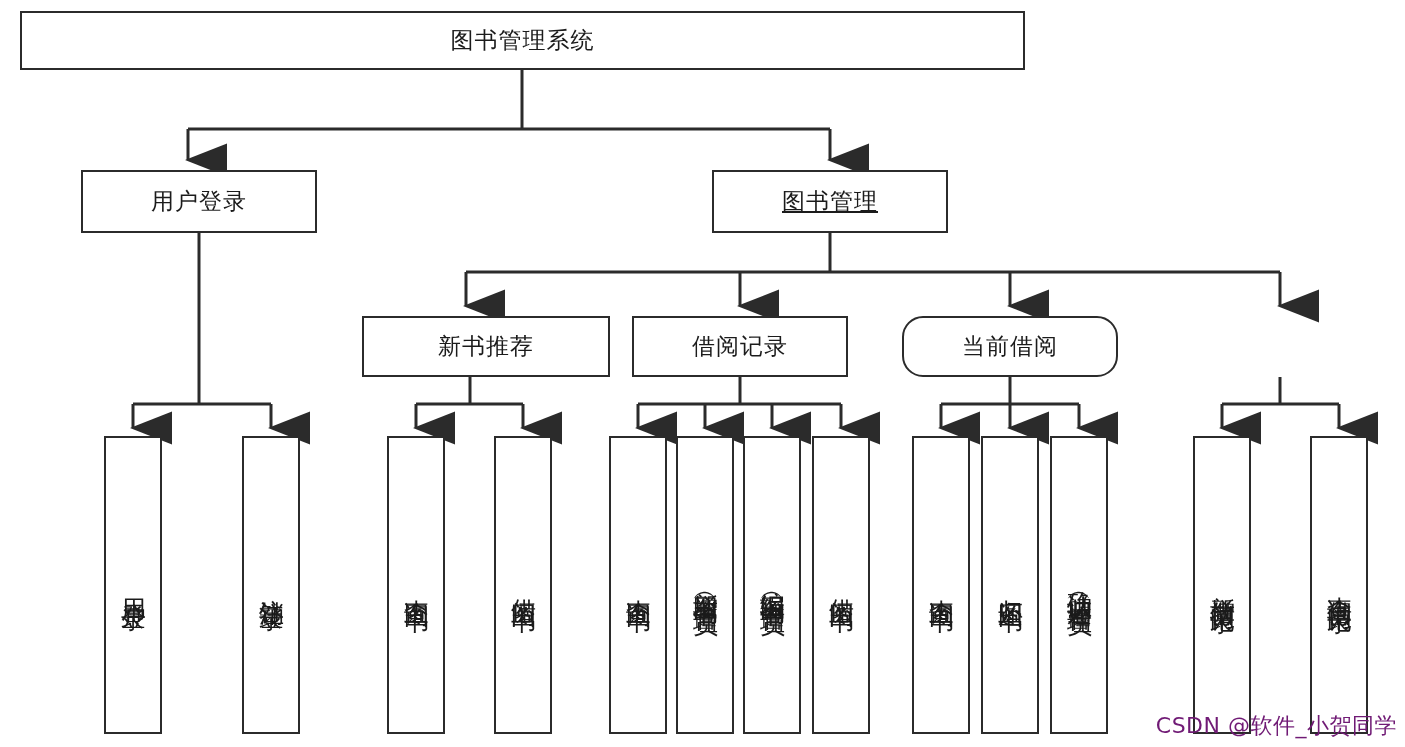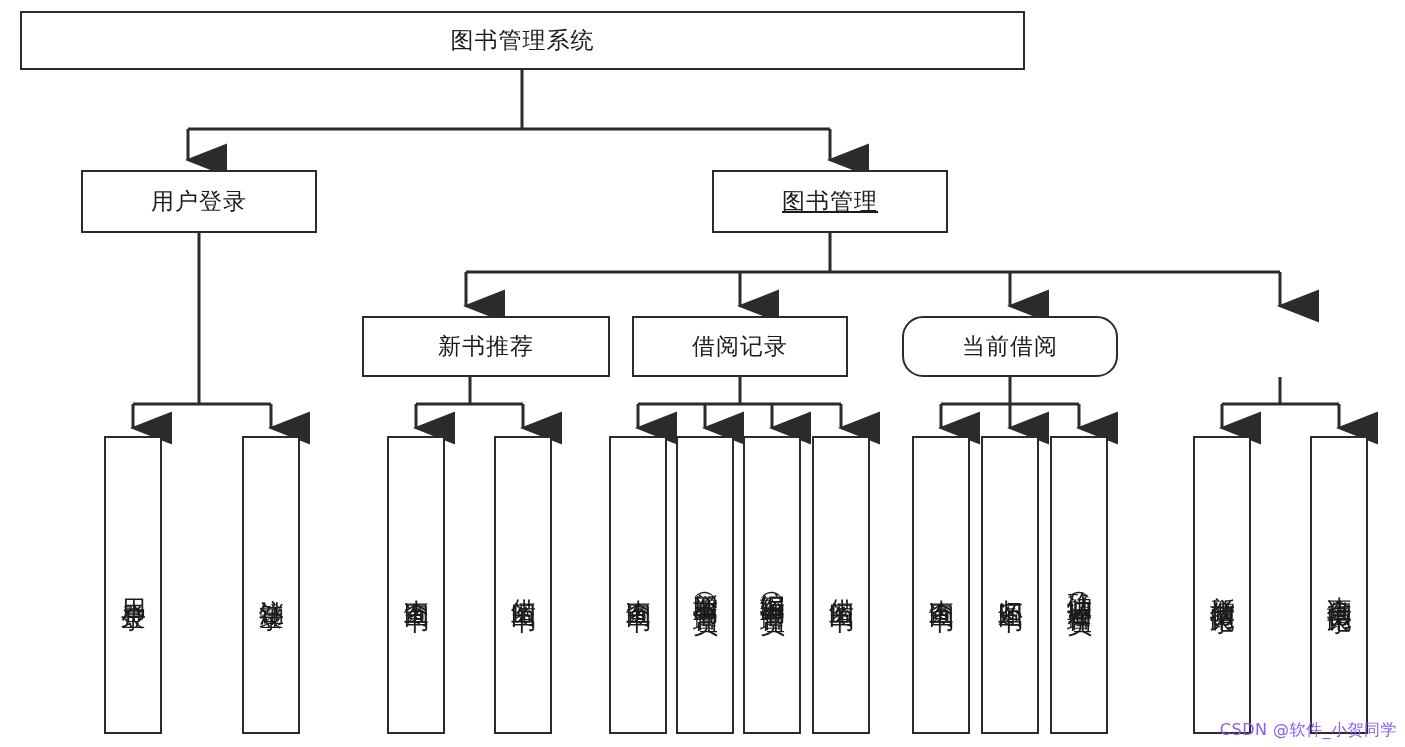--- a/index.html
+++ b/index.html
@@ -54,22 +54,22 @@
     left: 0;
     top: 0;
     width: 1405px;
     height: 747px;
     pointer-events: none;
   }
   .watermark {
     position: absolute;
     right: 8px;
     bottom: 6px;
-    font-size: 16px;
-    color: #8b5cf6;
+    font-size: 22px;
+    color: #701a75;
     letter-spacing: 0.5px;
     white-space: nowrap;
   }
 </style>
 </head>
 <body>
 
 <div id="canvas">
 
   <svg class="links" viewBox="0 0 1405 747">

